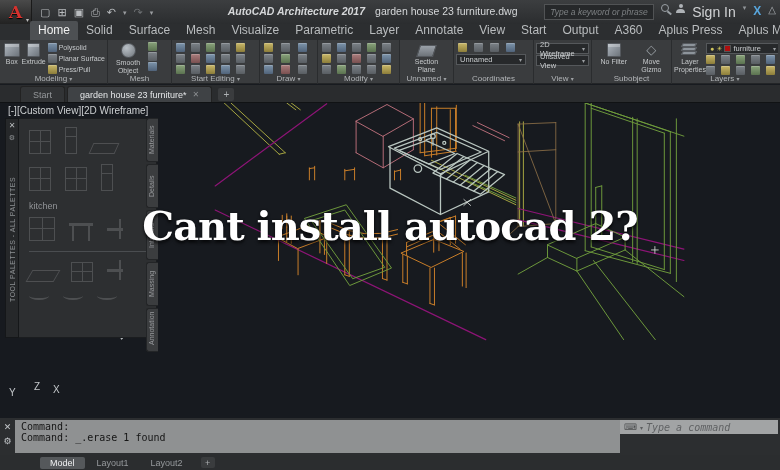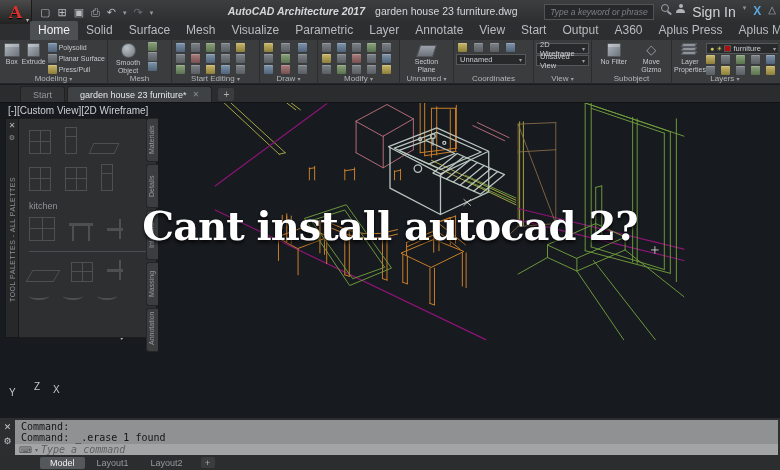--- a/index.html
+++ b/index.html
@@ -124,21 +124,21 @@
     writing-mode:vertical-rl; transform:rotate(180deg); font-size:7px; color:#97999c; padding:6px 1px; text-align:center;
     height:44px; overflow:hidden; }
 
   
   .ucs-label { position:absolute; z-index:10; font-size:10px; color:#c3c7ca; }
 
   
   .cmd { position:absolute; top:418px; left:0; width:780px; height:37px; display:flex; z-index:40; background:#2c2e30; }
   .cmd-strip { width:15px; display:flex; flex-direction:column; align-items:center; padding-top:5px; gap:5px; }
   .cmd-strip span { color:#c3c6c9; font-size:9px; line-height:1; }
-  .cmd-main { flex:1; display:flex; flex-direction:column; margin:2px 2px 2px 0; }
+  .cmd-main { flex:1; display:flex; flex-direction:row; margin:2px 2px 2px 0; }
   .cmd-history { flex:1; background:#8f9192; font-family:"DejaVu Sans Mono",monospace; font-size:10px;
     color:#151515; padding:1px 6px; line-height:11px; }
   .cmd-input-row { height:14px; background:#a2a4a5; display:flex; align-items:center; padding:0 4px; gap:3px; }
   .cmd-input-row .kbd { font-size:9px; color:#4c4e50; }
   .cmd-input-row .dd { font-size:6px; color:#5c5e60; }
   .cmd-input { flex:1; border:none; background:transparent; font-family:"DejaVu Sans Mono",monospace;
     font-size:10px; color:#333; outline:none; }
   .cmd-input::placeholder { color:#606264; font-style:italic; }
 
   

